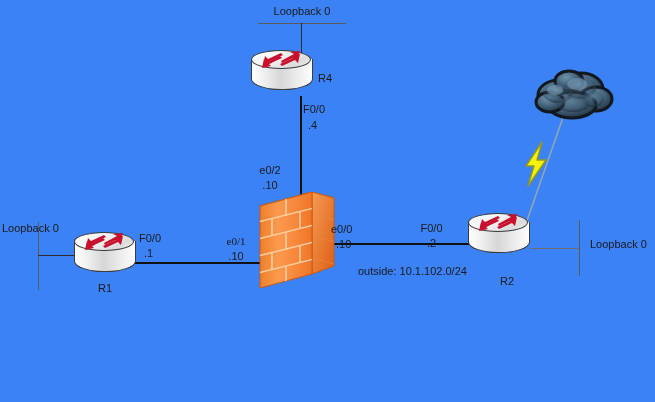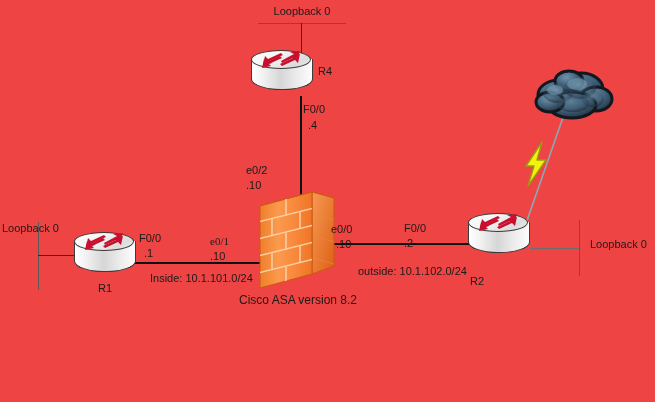--- a/index.html
+++ b/index.html
@@ -8,34 +8,34 @@
     padding: 0;
     background: #ffffff;
   }
   body {
     font-family: "Liberation Sans", sans-serif;
   }
   #canvas {
     position: relative;
     width: 655px;
     height: 402px;
-    background: #ef4444;
+    background: #3b82f6;
     overflow: hidden;
   }
   
   .lbl {
     position: absolute;
     font-family: "Liberation Sans", sans-serif;
     font-size: 11px;
     color: #1a1a1a;
     white-space: nowrap;
     line-height: 13px;
   }
   .lbl.ctr { text-align: center; }
-  .lbl.rt  { text-align: left; }
+  .lbl.rt  { text-align: center; }
 
   
   .line {
     position: absolute;
     background: #2b2b2b;
   }
   .line.h { height: 1px; }
   .line.v { width: 1px; }
   .line.thick.h { height: 2px; background: #111; }
   .line.thick.v { width: 2px; background: #111; }
@@ -168,21 +168,21 @@
           <path d="M27,5 L14,11 L16,13 L7,15 L9,6 L12,9 L25,3 Z"></path>
 
           <path d="M26,8 L13,14 L15,16 L6,18 L8,9 L11,12 L24,6 Z"></path>
 
           <path d="M24,14 L37,8 L35,6 L44,4 L42,13 L39,10 L26,16 Z"></path>
         </g>
       </svg>
     </div>
   </div>
   <div class="lbl ctr" style="left:247px; top:5px; width:110px;">Loopback 0</div>
-  <div class="lbl" style="left:318px; top:65px;">R4</div>
+  <div class="lbl" style="left:318px; top:72px;">R4</div>
   <div class="lbl" style="left:303px; top:103px;">F0/0</div>
   <div class="lbl" style="left:308px; top:119px;">.4</div>
 
 
   <div class="firewall" style="left:256px; top:192px;">
     <svg width="82" height="96" viewBox="0 0 82 96">
       <defs>
         <linearGradient id="fgFace" x1="0" y1="0" x2="1" y2="0">
           <stop offset="0%" stop-color="#ef7f2a"></stop>
           <stop offset="35%" stop-color="#fb9a4e"></stop>
@@ -224,21 +224,20 @@
         <line x1="30" y1="75" x2="30" y2="92"></line>
       </g>
 
       <g stroke="#e98b46" stroke-width="1" opacity="0.6" fill="none">
         <line x1="57" y1="22" x2="78" y2="28"></line>
         <line x1="57" y1="44" x2="78" y2="50"></line>
         <line x1="57" y1="66" x2="78" y2="72"></line>
       </g>
     </svg>
   </div>
-  <div class="lbl ctr" style="left:218px; top:294px; width:160px; font-size:12px;">Cisco ASA version 8.2</div>
 
   <div class="lbl rt" style="left:246px; top:164px; width:48px;">e0/2</div>
   <div class="lbl rt" style="left:246px; top:179px; width:48px;">.10</div>
 
   <div class="lbl rt" style="left:210px; top:235px; width:52px;font-family:Liberation Serif, serif;">e0/1</div>
   <div class="lbl rt" style="left:210px; top:250px; width:52px;">.10</div>
 
   <div class="lbl" style="left:331px; top:223px;">e0/0</div>
   <div class="lbl" style="left:336px; top:238px;">.10</div>
 
@@ -254,36 +253,35 @@
           <path d="M24,14 L37,8 L35,6 L44,4 L42,13 L39,10 L26,16 Z"></path>
         </g>
       </svg>
     </div>
   </div>
   <div class="lbl" style="left:2px; top:222px;">Loopback 0</div>
   <div class="lbl ctr" style="left:80px; top:282px; width:50px;">R1</div>
   <div class="lbl" style="left:139px; top:232px;">F0/0</div>
   <div class="lbl" style="left:144px; top:247px;">.1</div>
 
-  <div class="lbl" style="left:150px; top:272px;">Inside: 10.1.101.0/24</div>
 
   <div class="router" style="left:468px; top:213px;">
     <div class="body"></div>
     <div class="top"></div>
     <div class="arrows">
       <svg width="52" height="20" viewBox="0 0 52 20">
         <g fill="#c8102e">
           <path d="M25,11 L38,4 L34,2 L44,1 L41,10 L39,7 L26,13 Z"></path>
           <path d="M27,5 L14,11 L16,13 L7,15 L9,6 L12,9 L25,3 Z"></path>
           <path d="M26,8 L13,14 L15,16 L6,18 L8,9 L11,12 L24,6 Z"></path>
           <path d="M24,14 L37,8 L35,6 L44,4 L42,13 L39,10 L26,16 Z"></path>
         </g>
       </svg>
     </div>
   </div>
   <div class="lbl rt" style="left:404px; top:222px; width:55px;">F0/0</div>
   <div class="lbl rt" style="left:404px; top:237px; width:55px;">.2</div>
-  <div class="lbl ctr" style="left:452px; top:275px; width:50px;">R2</div>
+  <div class="lbl ctr" style="left:482px; top:275px; width:50px;">R2</div>
   <div class="lbl" style="left:590px; top:238px;">Loopback 0</div>
 
   <div class="lbl" style="left:358px; top:265px;">outside: 10.1.102.0/24</div>
 
 </div>
 
 </body></html>

